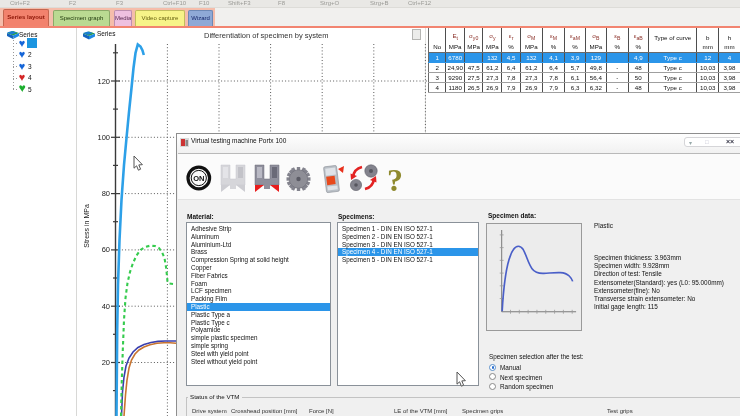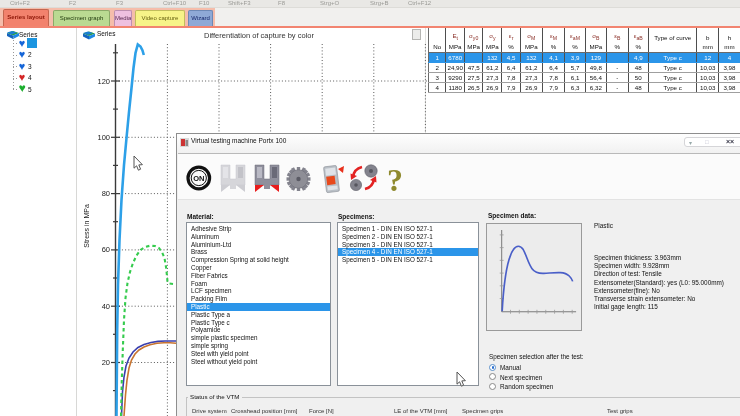--- a/index.html
+++ b/index.html
@@ -155,21 +155,21 @@
  <path d="M40.5,388 L41.2,302 L42,257 L43.5,212 L45.5,172 L48,137 L50.5,110 L53,84 L55.5,60 L57.5,40 L59.5,25 L61.8,16.5 L64.5,18.5 L66.5,22.5 L67.8,27" fill="none" stroke="#2da0e8" stroke-width="2.6"></path>
 </svg>
 
 <svg class="abs" style="left:82px;top:29px;" width="14" height="11" viewBox="0 0 14 10">
  <polygon points="1,4 7,2 13,4 7,6.5" fill="#2fa03a"></polygon>
  <polygon points="1,4 7,6.5 7,10 1,7" fill="#1565c0"></polygon>
  <polygon points="13,4 7,6.5 7,10 13,7" fill="#1e88e5"></polygon>
  <polygon points="1,3.6 6,2 11,3.4 6,5.4" fill="#1a7fd4"></polygon>
 </svg>
 <div class="treetxt" style="left:97px; top:30px;">Series</div>
-<div class="abs" style="left:204px; top:31px; color:#333; font-size:7.5px;">Differentiation of capture by color</div>
+<div class="abs" style="left:204px; top:31px; color:#333; font-size:7.5px;">Differentiation of specimen by system</div>
 
 <table class="abs" id="dtable">
 <colgroup>
  <col style="width:17.5px">
       <col style="width:18.5px">
       <col style="width:18.5px">
       <col style="width:19px">
  <col style="width:18.5px">
       <col style="width:22px">
       <col style="width:22.7px">

